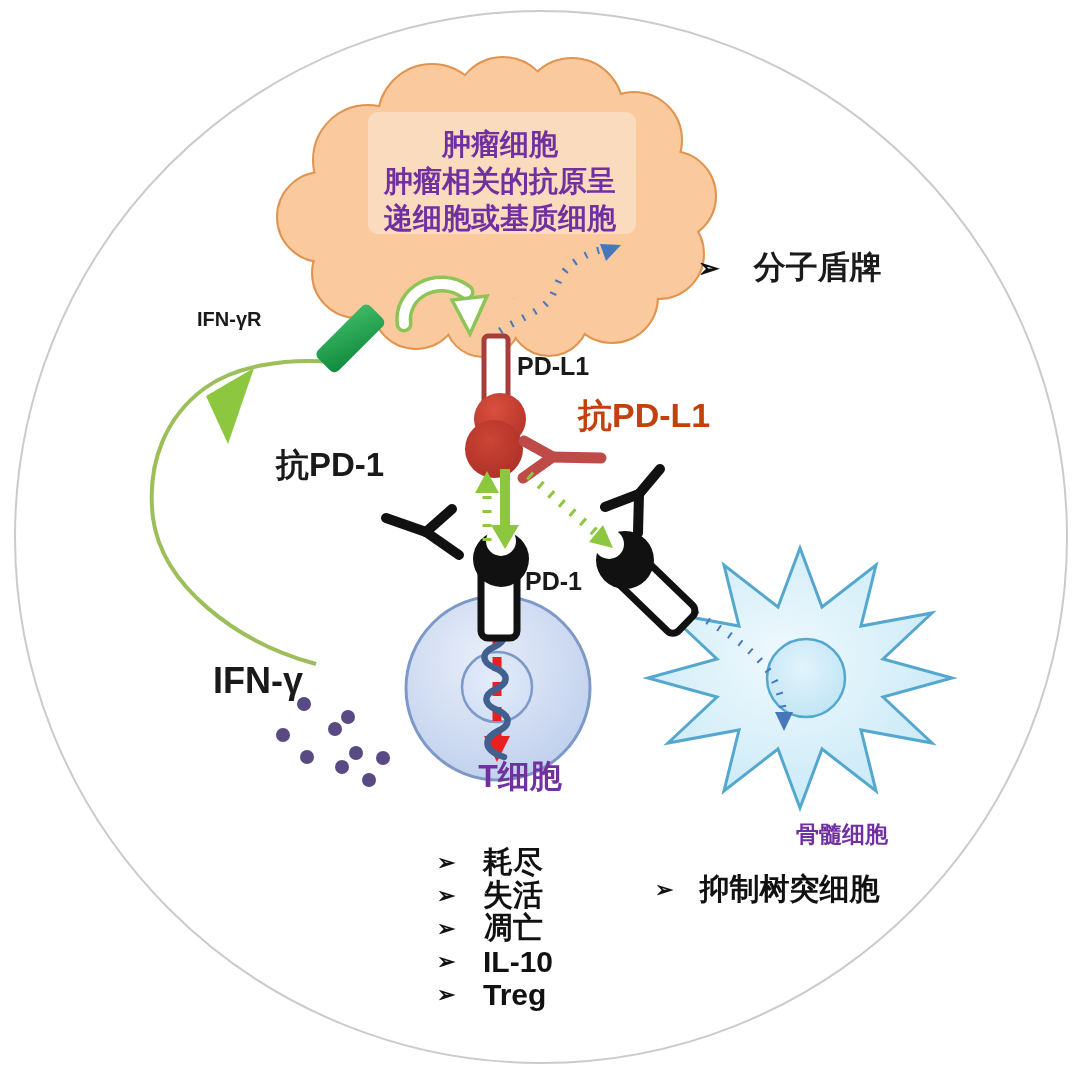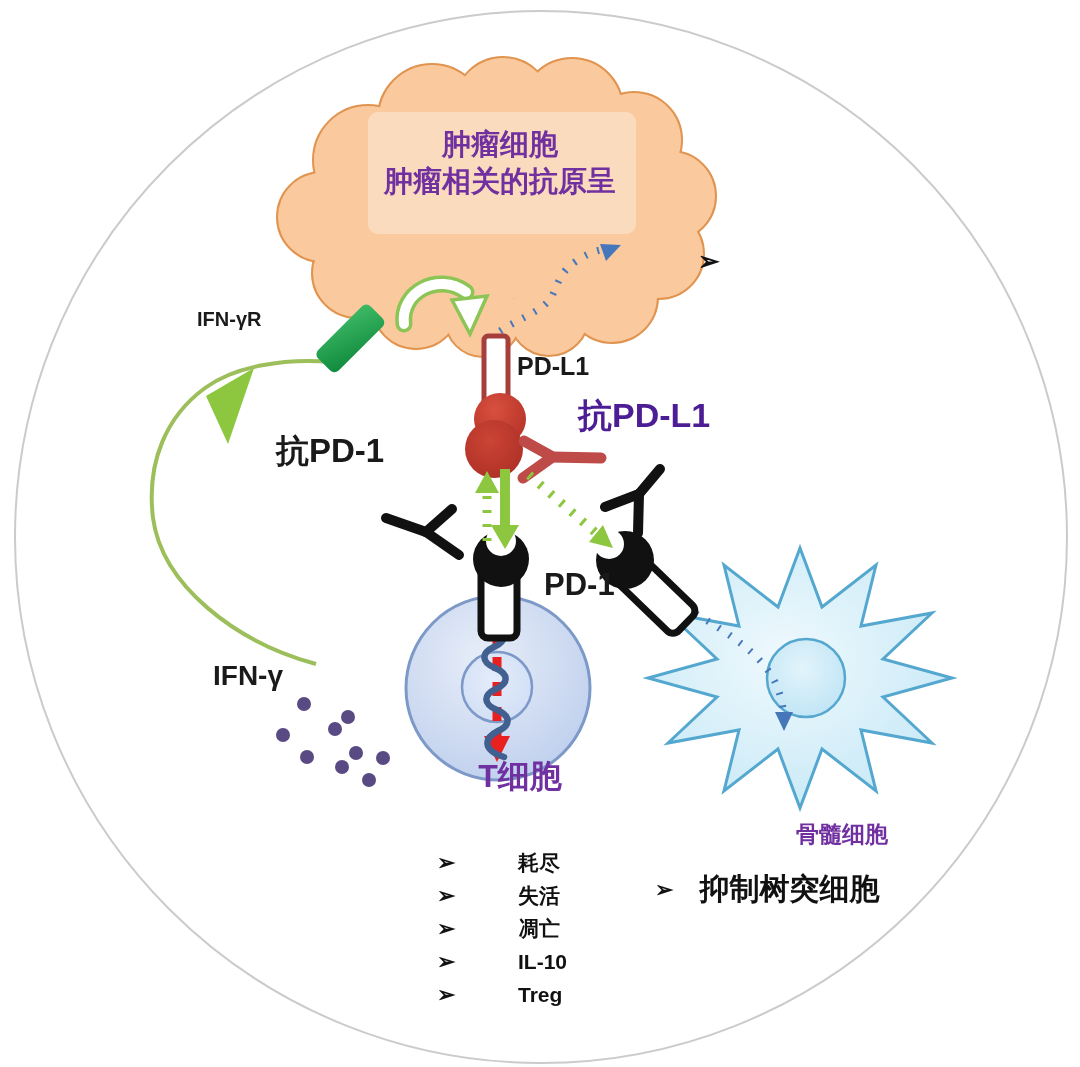--- a/index.html
+++ b/index.html
@@ -1,30 +1,30 @@
 <!DOCTYPE html>
 <html><head>
 <meta charset="utf-8">
 <style>
   html,body{margin:0;padding:0;background:#fff;}
   .stage{position:relative;width:1080px;height:1067px;background:#fff;overflow:hidden;
          font-family:"Liberation Sans",sans-serif;}
   .stage svg{position:absolute;left:0;top:0;}
   .lbl{position:absolute;font-weight:bold;color:#1a1a1a;white-space:nowrap;line-height:1.15;}
   .purple{color:#7030A0;}
-  .redtxt{color:#4c1d95;}
+  .redtxt{color:#c2410c;}
   .center{transform:translateX(-50%);}
   .row{display:flex;align-items:center;}
   .bullet{font-weight:bold;color:#111;}
   .tumor-text{position:absolute;left:352px;top:126px;width:296px;text-align:center;
               font-weight:bold;font-size:29px;line-height:37px;color:#7030A0;}
   .effects{position:absolute;left:437px;top:846px;}
   .effects .row{height:33px;}
   .effects .bullet{font-size:22px;width:26px;margin-right:20px;}
-  .effects .etxt{font-size:21px;font-weight:bold;color:#111;margin-left:35px;}
+  .effects .etxt{font-size:30px;font-weight:bold;color:#111;}
   .shield-row{position:absolute;left:698px;top:246px;}
   .shield-row .bullet{font-size:26px;margin-right:34px;}
   .shield-row .stxt{font-size:32px;font-weight:bold;color:#1a1a1a;}
   .dend-row{position:absolute;left:655px;top:869px;}
   .dend-row .bullet{font-size:22px;margin-right:26px;}
   .dend-row .dtxt{font-size:30px;font-weight:bold;color:#111;}
 </style>
 </head>
 <body>
 
@@ -185,35 +185,37 @@
         <circle cx="356" cy="753" r="7"></circle>
     <circle cx="383" cy="758" r="7"></circle>
         <circle cx="342" cy="767" r="7"></circle>
         <circle cx="369" cy="780" r="7"></circle>
   </g>
 </svg>
 
 <div class="tumor-text">
   <div>肿瘤细胞</div>
   <div>肿瘤相关的抗原呈</div>
+  <div>递细胞或基质细胞</div>
 </div>
 
 <div class="shield-row row">
   <span class="bullet">➢</span>
+  <span class="stxt">分子盾牌</span>
 </div>
 
 <div class="lbl" style="left:197px;top:308px;font-size:20px;">IFN-γR</div>
 
-<div class="lbl" style="left:276px;top:432px;font-size:33px;">抗PD-1</div>
+<div class="lbl" style="left:276px;top:446px;font-size:33px;">抗PD-1</div>
 
 <div class="lbl redtxt" style="left:578px;top:396px;font-size:34px;">抗PD-L1</div>
 
 <div class="lbl" style="left:517px;top:352px;font-size:25px;">PD-L1</div>
 
-<div class="lbl" style="left:544px;top:567px;font-size:31px;">PD-1</div>
+<div class="lbl" style="left:525px;top:567px;font-size:25px;">PD-1</div>
 
 <div class="lbl purple center" style="left:520px;top:758px;font-size:32px;">T细胞</div>
 
 <div class="lbl purple center" style="left:812px;top:821px;font-size:23px;margin-left:30px;">骨髓细胞</div>
 
 <div class="effects">
   <div class="row">
     <span class="bullet">➢</span>
     <span class="etxt">耗尽</span>
   </div>
@@ -233,15 +235,15 @@
     <span class="bullet">➢</span>
     <span class="etxt">Treg</span>
   </div>
 </div>
 
 <div class="dend-row row">
   <span class="bullet">➢</span>
   <span class="dtxt">抑制树突细胞</span>
 </div>
 
-<div class="lbl" style="left:213px;top:660px;font-size:28px;">IFN-γ</div>
+<div class="lbl" style="left:213px;top:660px;font-size:36px;">IFN-γ</div>
 
 </div>
 
 </body></html>

